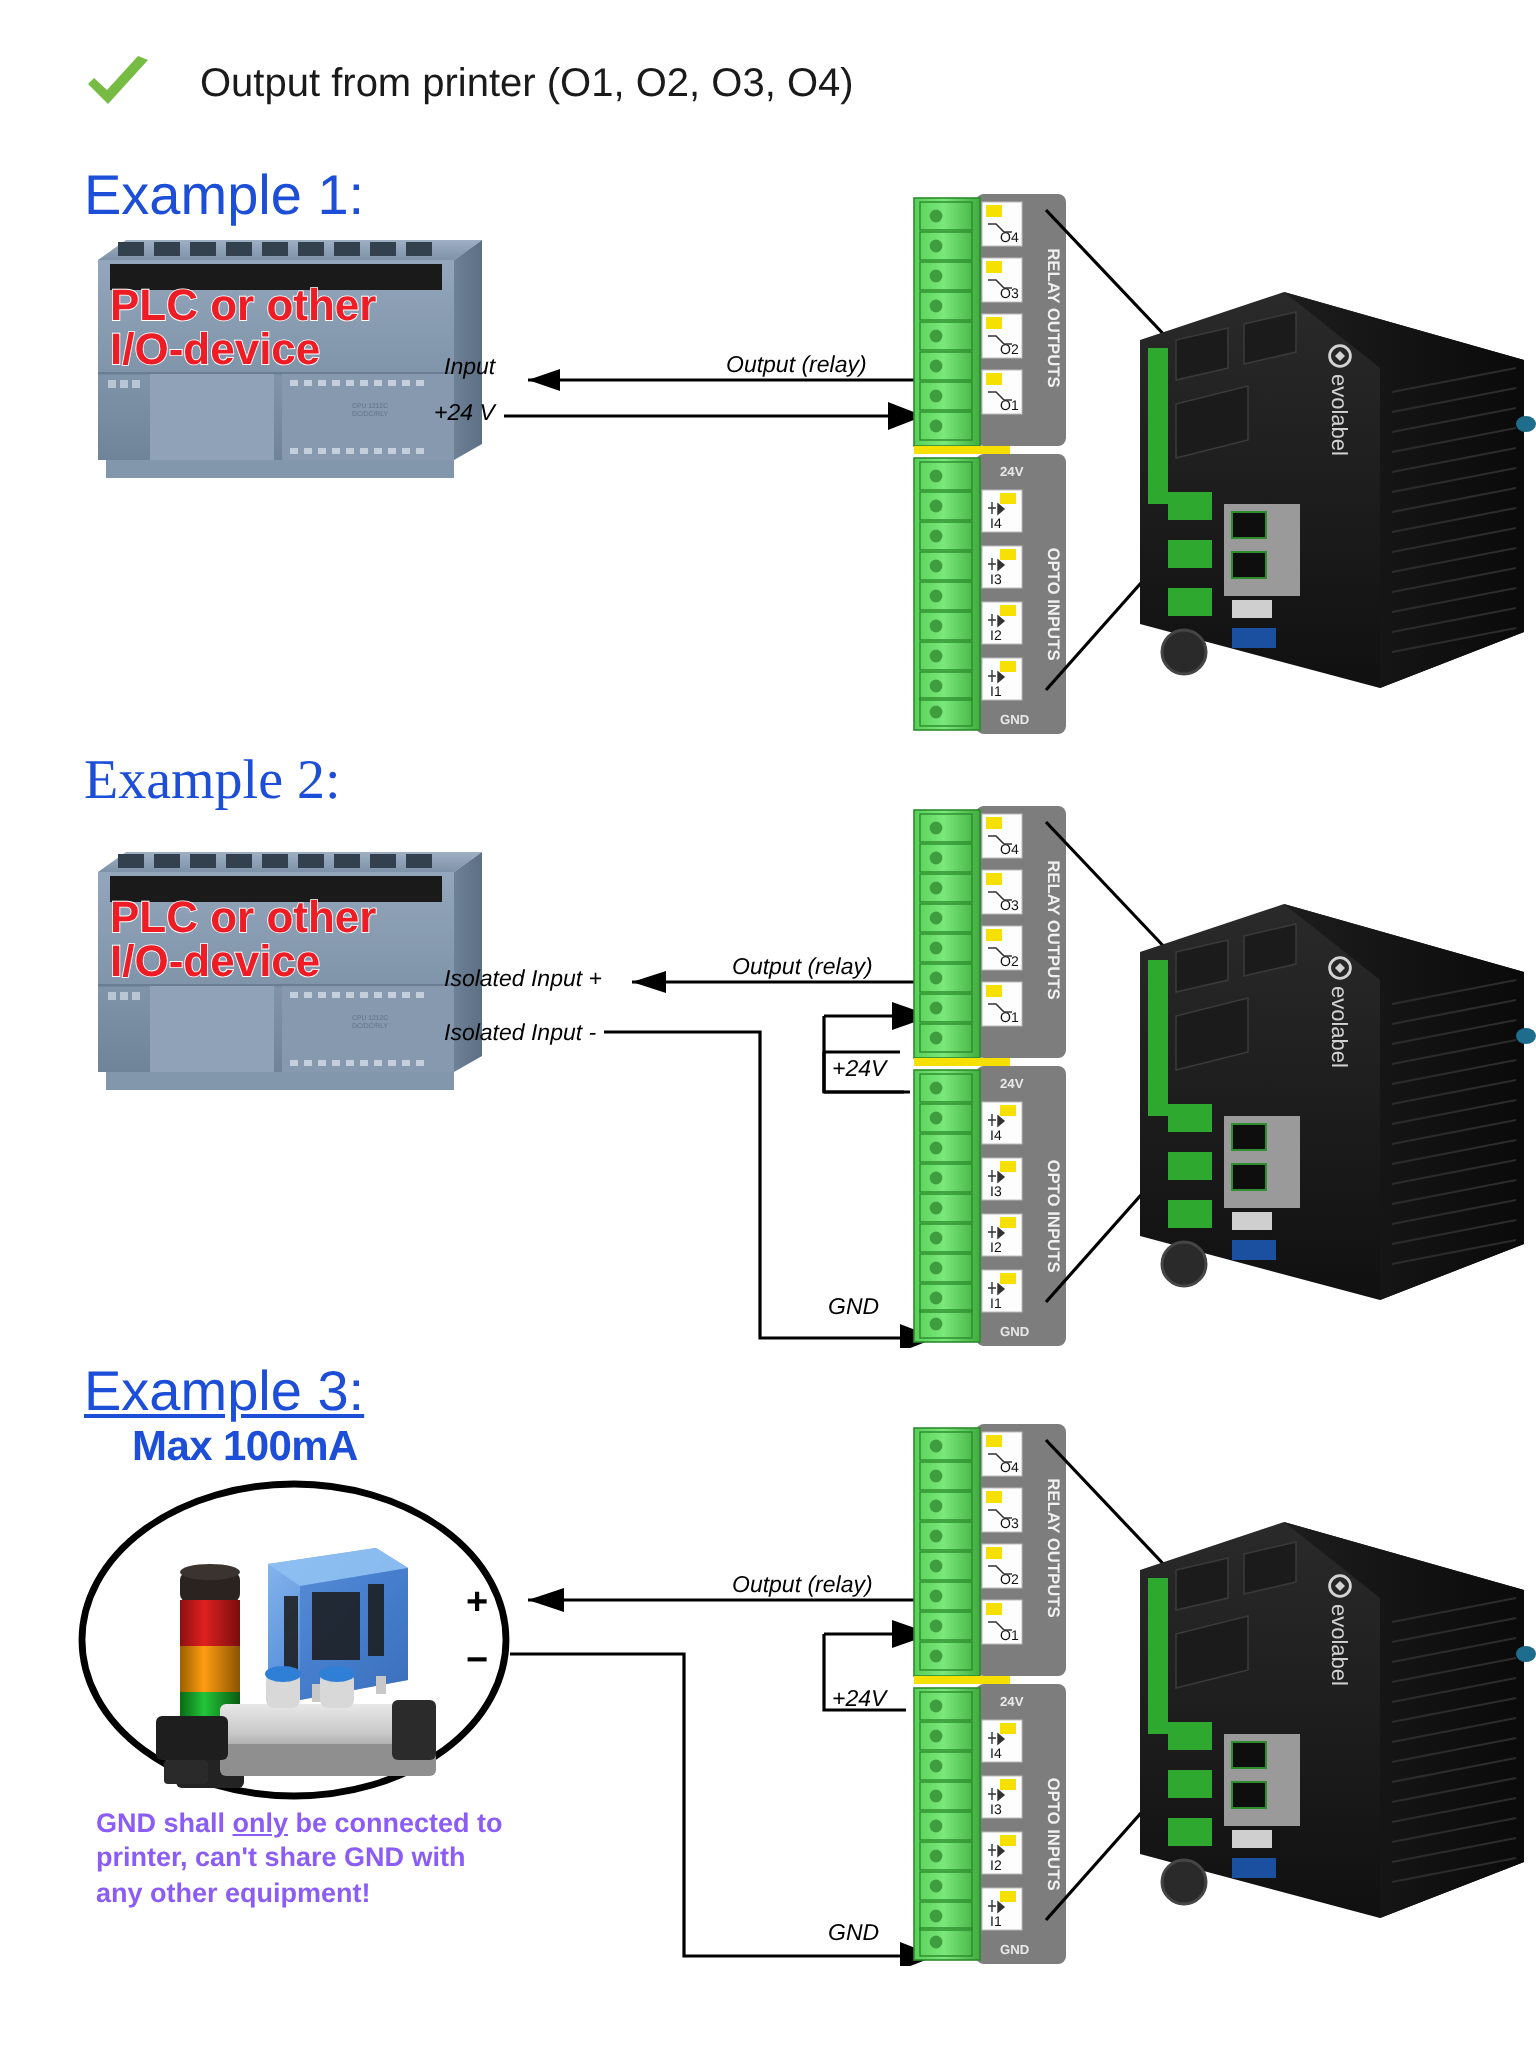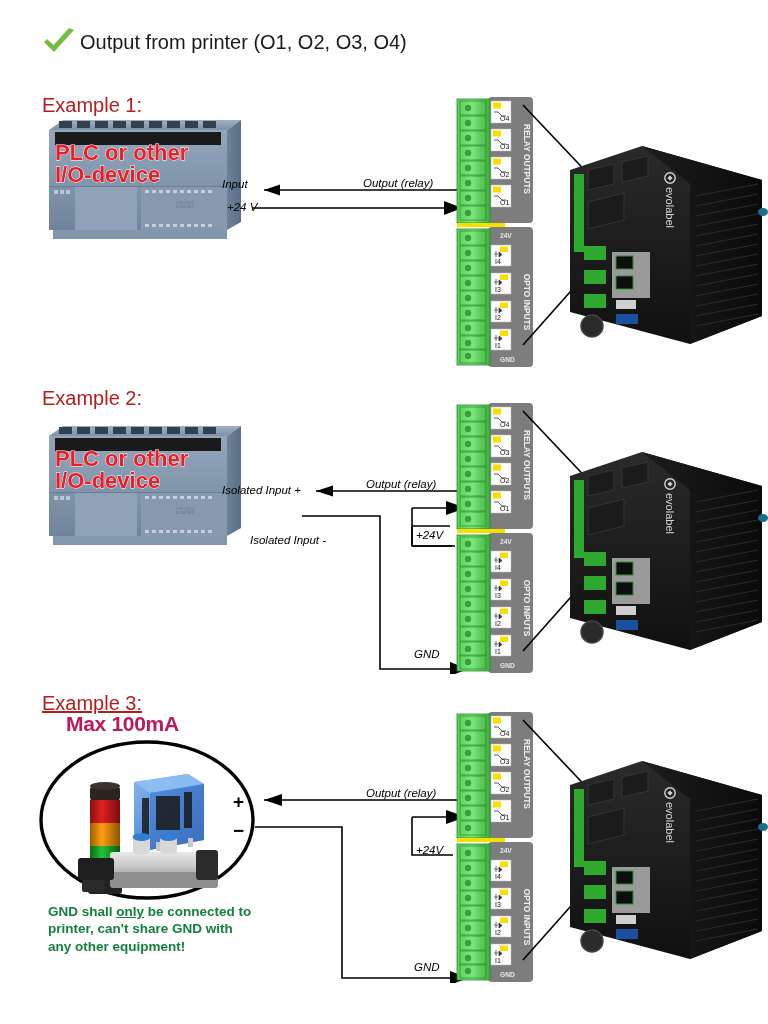--- a/index.html
+++ b/index.html
@@ -6,40 +6,40 @@
   html, body { margin:0; padding:0; }
   body {
     width:768px; height:1024px; position:relative;
     background:#ffffff;
     font-family:"Liberation Sans", sans-serif;
     overflow:hidden;
   }
   .abs { position:absolute; }
 
   
-  #heading { left:42px; top:28px; display:flex; align-items:center; gap:4px; }
+  #heading { left:42px; top:28px; display:flex; align-items:center; gap:24px; }
   #heading .txt { font-size:20px; color:#1a1a1a; white-space:nowrap; }
   .check { width:34px; height:28px; display:block; }
 
-  .ex-label { font-size:20px; color:#b91c1c; white-space:nowrap;margin-top:12px; }
+  .ex-label { font-size:28px; color:#1d4ed8; white-space:nowrap; }
 
   
   .plc { width:196px; height:130px; }
 
   
   .wire-txt { font-size:11.5px; color:#000; white-space:nowrap;font-style:italic; }
   .pm { font-size:19px; font-weight:bold; color:#000; }
 
   
   .tb { width:78px; }
 
   
-  #max-label { left:66px; top:712px; font-size:21px; font-weight:bold; color:#be185d; letter-spacing:-0.3px;}
+  #max-label { left:66px; top:712px; font-size:21px; font-weight:bold; color:#1d4ed8; letter-spacing:-0.3px;}
   #warn { left:48px; top:903px; width:205px; font-size:13.5px; font-weight:bold;
-          color:#15803d; line-height:1.28; }
+          color:#8b5cf6; line-height:1.28; }
   #warn u { text-decoration:underline; }
 </style>
 </head>
 <body>
 
 <div class="abs" id="heading">
   <svg class="check" viewBox="0 0 34 28">
     <path d="M2 14 L12 24 L32 2 L27 0 L11.5 17 L5 11 Z" fill="#76bc43"></path>
   </svg>
   <span class="txt">Output from printer (O1, O2, O3, O4)</span>
@@ -154,21 +154,21 @@
       <text x="131" y="96">DC/DC/RLY</text>
   </g>
   <rect x="8" y="118" width="174" height="9" fill="#8296ac"></rect>
 </svg>
 <div class="abs" style="left:55px; top:142px; line-height:1.02;">
   <div style="font-size:22px;font-weight:bold;color:#ee1c25;-webkit-text-stroke:0.9px #ffffff;paint-order:stroke;">PLC or other</div>
   <div style="font-size:22px;font-weight:bold;color:#ee1c25;-webkit-text-stroke:0.9px #ffffff;paint-order:stroke;">I/O-device</div>
 </div>
 
 <div class="abs wire-txt" style="left:222px; top:178px;">Input</div>
-<div class="abs wire-txt" style="left:227px; top:201px;text-align:right;">+24 V</div>
+<div class="abs wire-txt" style="left:217px; top:201px;text-align:right;">+24 V</div>
 <div class="abs wire-txt" style="left:363px; top:177px;">Output (relay)</div>
 <svg class="abs" style="left:250px; top:184px;" width="215" height="35">
   <line x1="14" y1="6" x2="208" y2="6" stroke="#000" stroke-width="1.6"></line>
   <polygon points="14,6 30,0.5 30,11.5" fill="#000"></polygon>
   <line x1="2" y1="24" x2="198" y2="24" stroke="#000" stroke-width="1.6"></line>
   <polygon points="212,24 194,17 194,31" fill="#000"></polygon>
 </svg>
 
 <svg class="abs tb" style="left:455px; top:97px;" viewBox="0 0 78 270" height="270">
   <rect x="33" y="0" width="45" height="126" rx="4" fill="#7d7d7d"></rect>
@@ -305,21 +305,21 @@
   <rect x="60" y="174" width="22" height="10" fill="#1b4fa0"></rect>
   <circle cx="36" cy="186" r="11" fill="#2a2a2a" stroke="#454545" stroke-width="1.5"></circle>
   <g fill="#e6e6e6" opacity="0.9" transform="rotate(90 112 46)">
     <circle cx="104" cy="44" r="5.2" fill="none" stroke="#e6e6e6" stroke-width="1.4"></circle>
     <path d="M101.5 44 l2.5 -2.5 l2.5 2.5 l-2.5 2.5 z"></path>
     <text x="113" y="48" font-size="11" font-family="Liberation Sans, sans-serif">evolabel</text>
   </g>
   <ellipse cx="207" cy="72" rx="5" ry="4" fill="#1f6d8c"></ellipse>
 </svg>
 
-<div class="abs ex-label" style="left:42px; top:375px;">Example 2:</div>
+<div class="abs ex-label" style="left:42px; top:375px;font-family:Liberation Serif, serif;">Example 2:</div>
 
 <svg class="abs plc" style="left:45px; top:418px;" viewBox="0 0 196 130">
   <rect x="4" y="18" width="178" height="100" fill="url(#plcBody)"></rect>
   <path d="M4 18 L18 8 L196 8 L182 18 Z" fill="url(#plcTop)"></path>
   <path d="M182 18 L196 8 L196 110 L182 118 Z" fill="url(#plcSide)"></path>
   <rect x="10" y="20" width="166" height="13" fill="#1a1a1a"></rect>
   <g fill="#33414f">
     <rect x="14" y="9" width="13" height="7"></rect>
       <rect x="32" y="9" width="13" height="7"></rect>
     <rect x="50" y="9" width="13" height="7"></rect>
@@ -365,21 +365,21 @@
       <text x="131" y="96">DC/DC/RLY</text>
   </g>
   <rect x="8" y="118" width="174" height="9" fill="#8296ac"></rect>
 </svg>
 <div class="abs" style="left:55px; top:448px; line-height:1.02;">
   <div style="font-size:22px;font-weight:bold;color:#ee1c25;-webkit-text-stroke:0.9px #ffffff;paint-order:stroke;">PLC or other</div>
   <div style="font-size:22px;font-weight:bold;color:#ee1c25;-webkit-text-stroke:0.9px #ffffff;paint-order:stroke;">I/O-device</div>
 </div>
 
 <div class="abs wire-txt" style="left:222px; top:484px;text-align:center;">Isolated Input +</div>
-<div class="abs wire-txt" style="left:222px; top:534px;margin-left:28px;">Isolated Input -</div>
+<div class="abs wire-txt" style="left:222px; top:511px;">Isolated Input -</div>
 <div class="abs wire-txt" style="left:366px; top:478px;">Output (relay)</div>
 <div class="abs wire-txt" style="left:416px; top:529px;">+24V</div>
 <div class="abs wire-txt" style="left:414px; top:648px;">GND</div>
 
 <svg class="abs" style="left:300px; top:484px;" width="170" height="190">
   <line x1="16" y1="7" x2="162" y2="7" stroke="#000" stroke-width="1.6"></line>
   <polygon points="16,7 33,1.5 33,12.5" fill="#000"></polygon>
   <path d="M2 32 L80 32 L80 185 L160 185" stroke="#000" stroke-width="1.6" fill="none"></path>
   <polygon points="168,185 150,178 150,192" fill="#000"></polygon>
   <path d="M112 42 L112 62 L155 62" stroke="#000" stroke-width="1.6" fill="none"></path>

